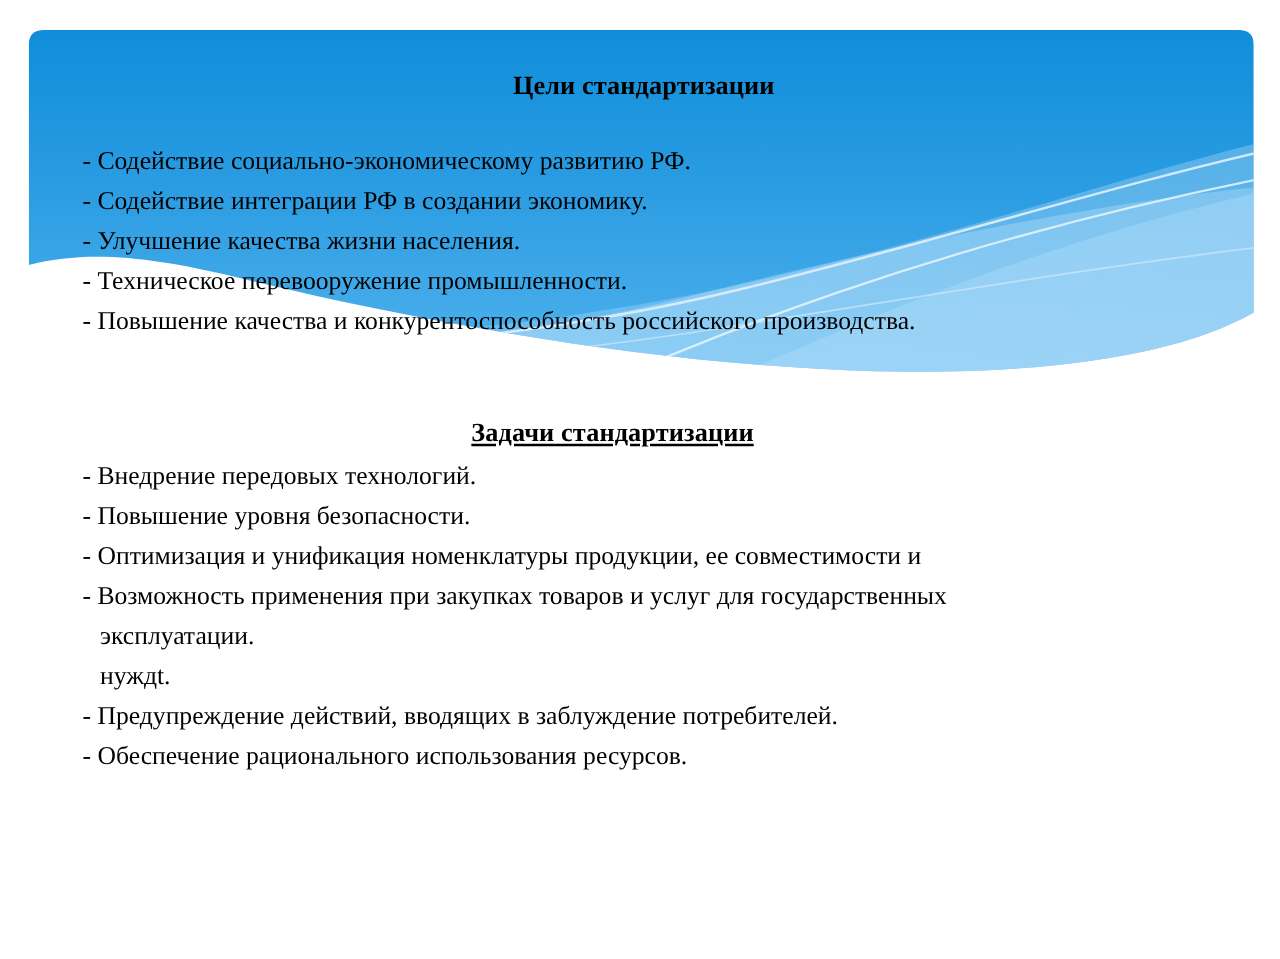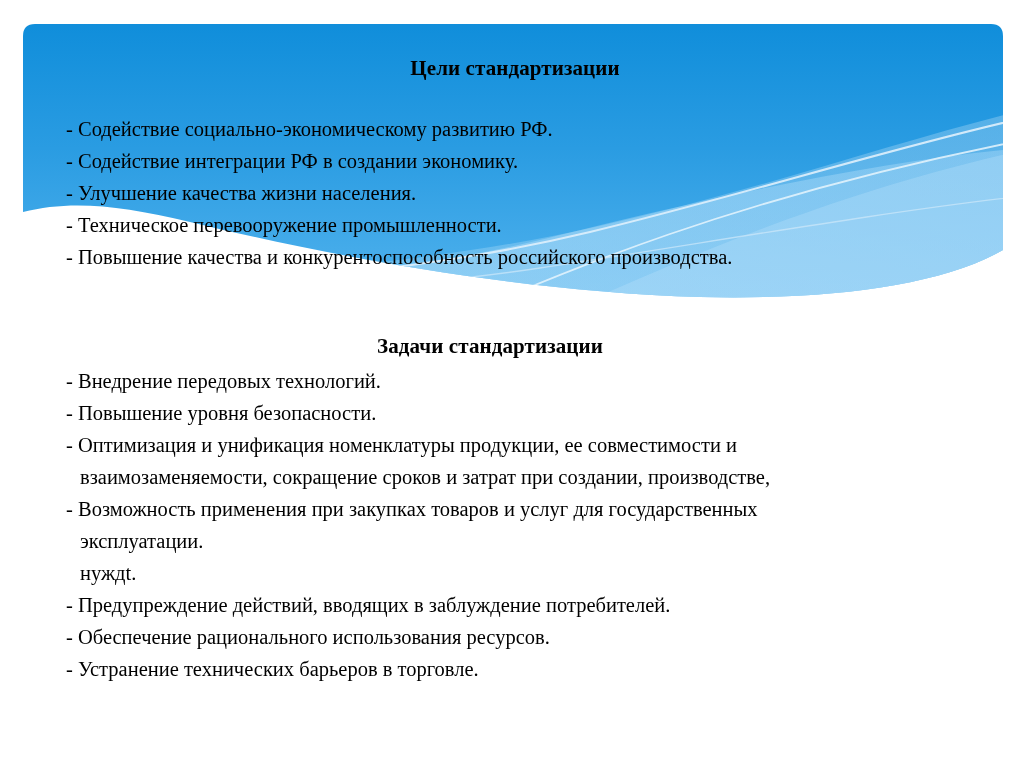--- a/index.html
+++ b/index.html
@@ -63,20 +63,21 @@
     left: 50px;
     top: 113px;
     width: 950px;
   }
 
   #title-tasks {
     position: absolute;
     left: 60px;
     top: 333px;
     width: 860px;
+    text-decoration: underline;
   }
 
   #list-tasks {
     position: absolute;
     left: 50px;
     top: 365px;
     width: 950px;
   }
 
   .bullet-line {
@@ -159,23 +160,21 @@
       <div class="bullet-line">- Техническое перевооружение промышленности.</div>
       <div class="bullet-line">- Повышение качества и конкурентоспособность российского производства.</div>
     </div>
 
     <div id="title-tasks" class="section-title">Задачи стандартизации</div>
 
     <div id="list-tasks">
       <div class="bullet-line">- Внедрение передовых технологий.</div>
       <div class="bullet-line">- Повышение уровня безопасности.</div>
       <div class="bullet-line">- Оптимизация и унификация номенклатуры продукции, ее совместимости и</div>
-      <div class="bullet-line cont">взаимозаменяемости, сокращение сроков и затрат при создании, производстве,</div>
       <div class="bullet-line">- Возможность применения при закупках товаров и услуг для государственных</div>
       <div class="bullet-line cont">эксплуатации.</div>
       <div class="bullet-line cont">нуждt.</div>
       <div class="bullet-line">- Предупреждение действий, вводящих в заблуждение потребителей.</div>
       <div class="bullet-line">- Обеспечение рационального использования ресурсов.</div>
-      <div class="bullet-line">- Устранение технических барьеров в торговле.</div>
     </div>
 
   </div>
 </div>
 
 </body></html>

